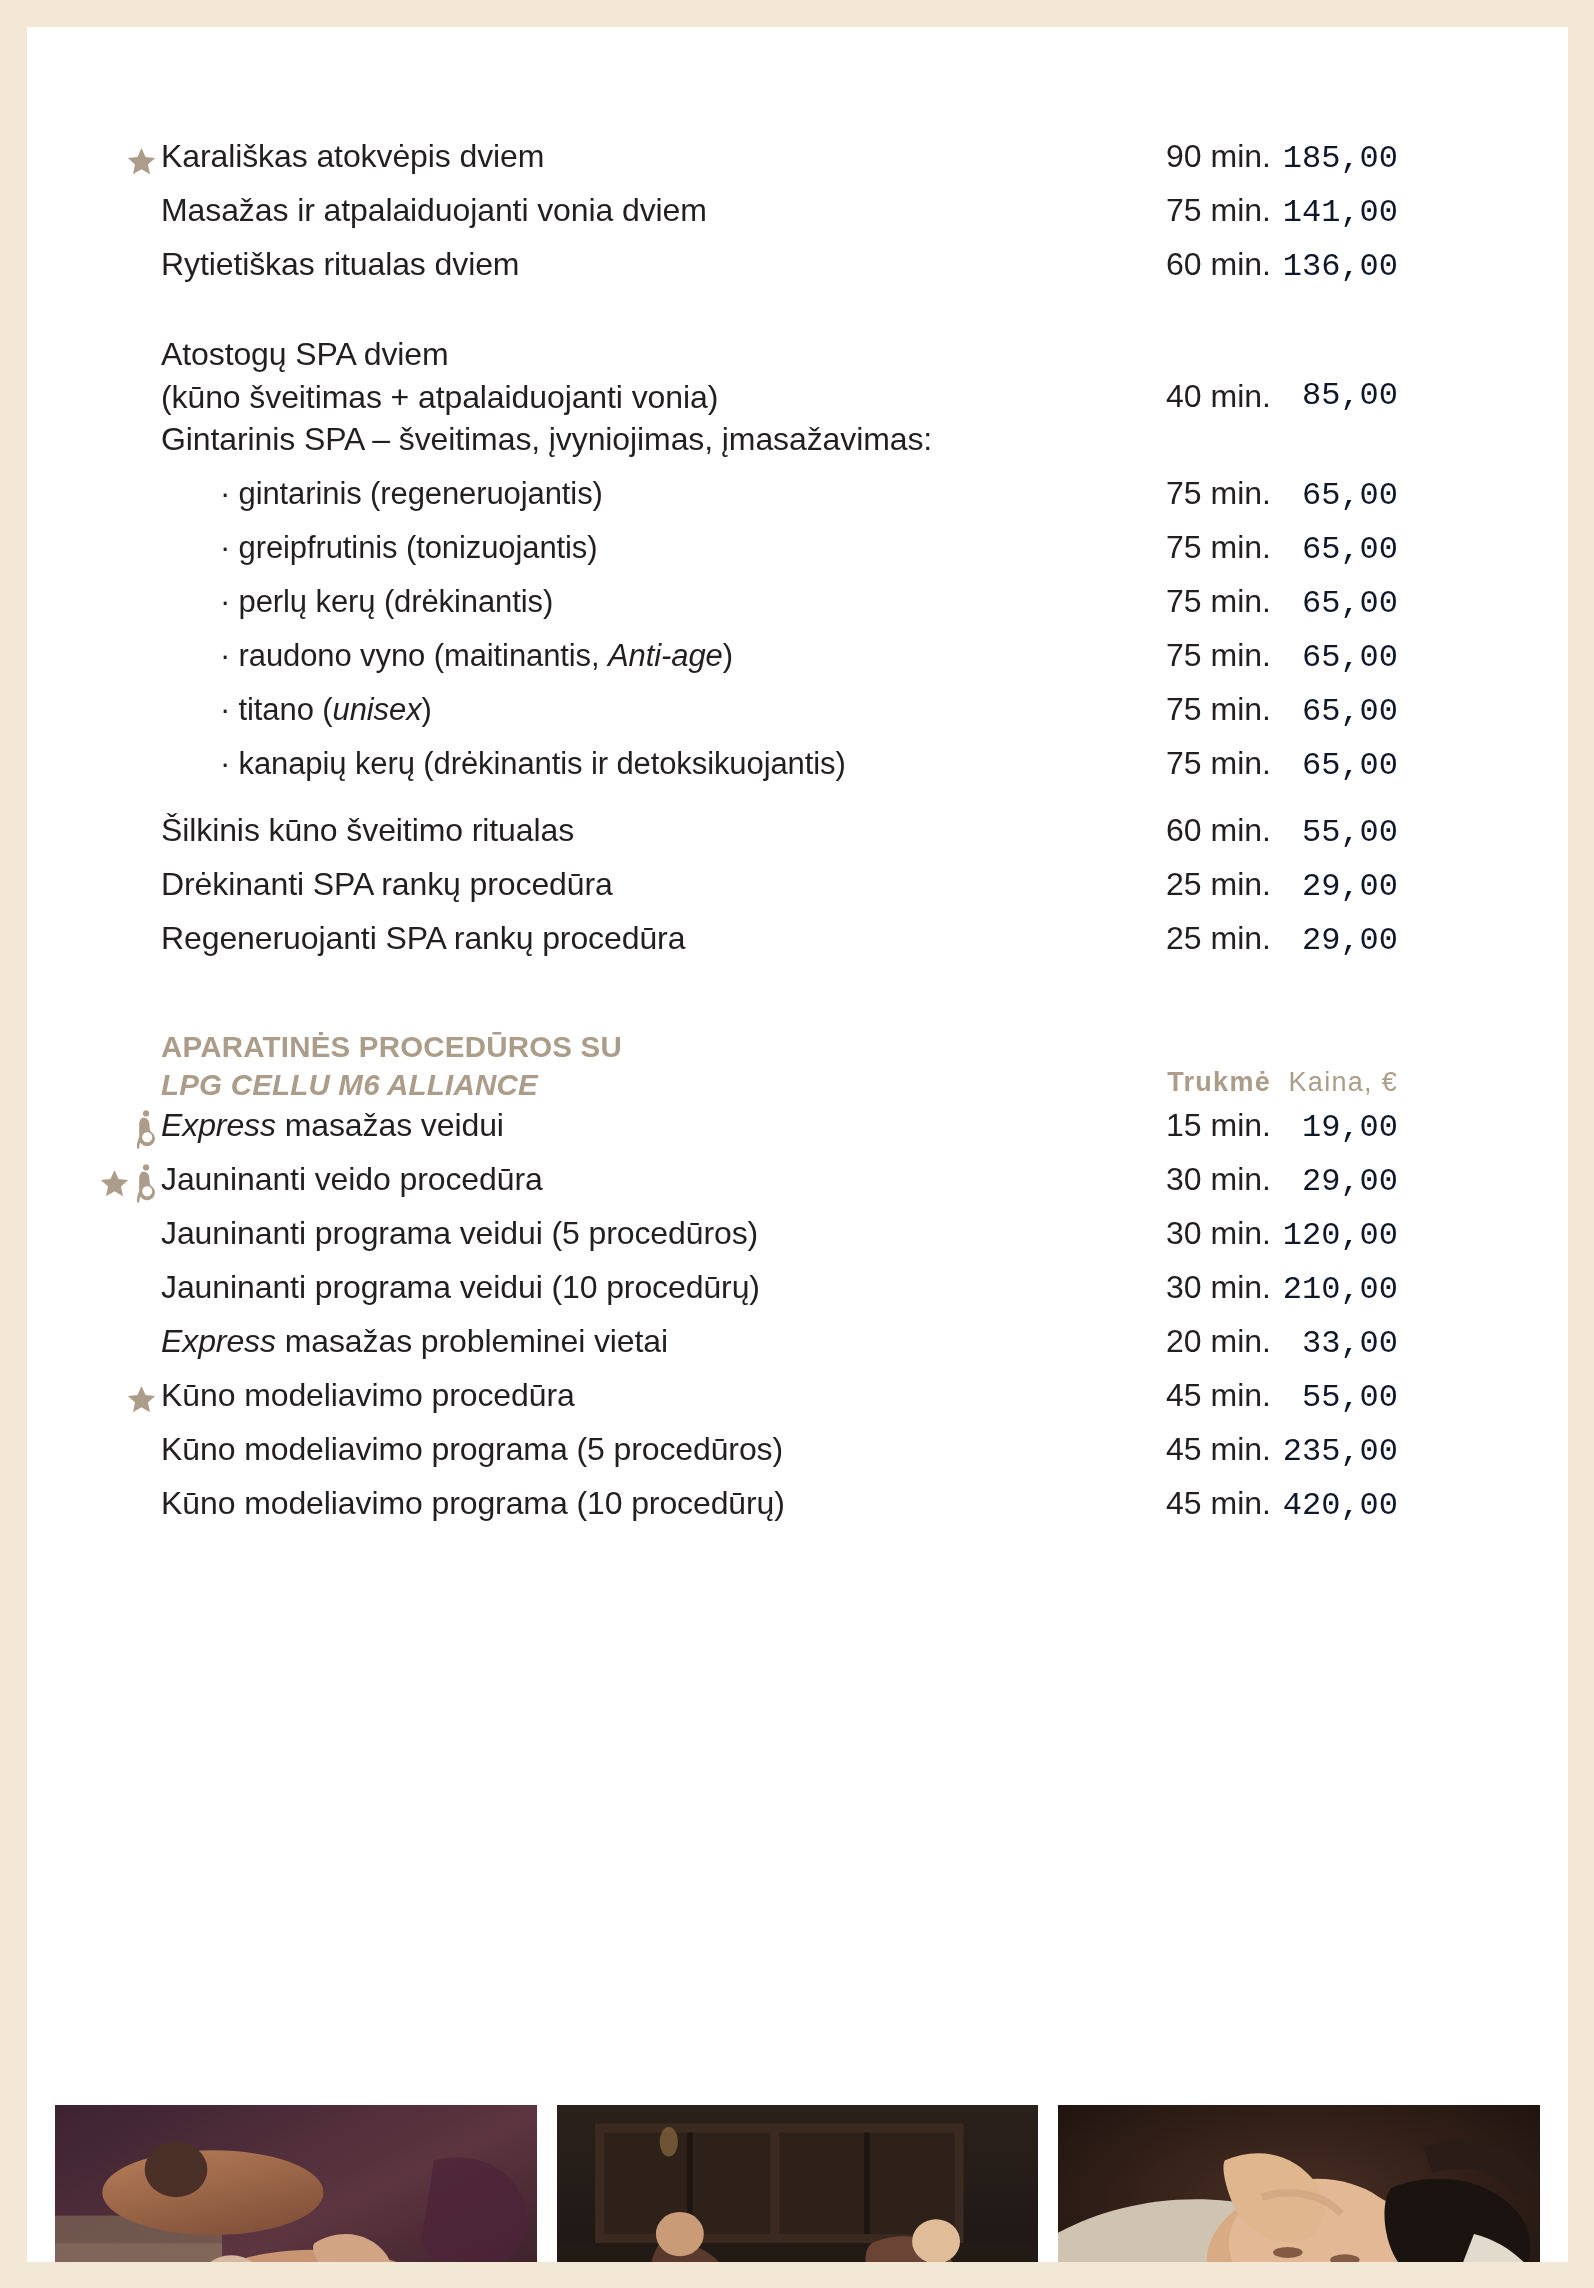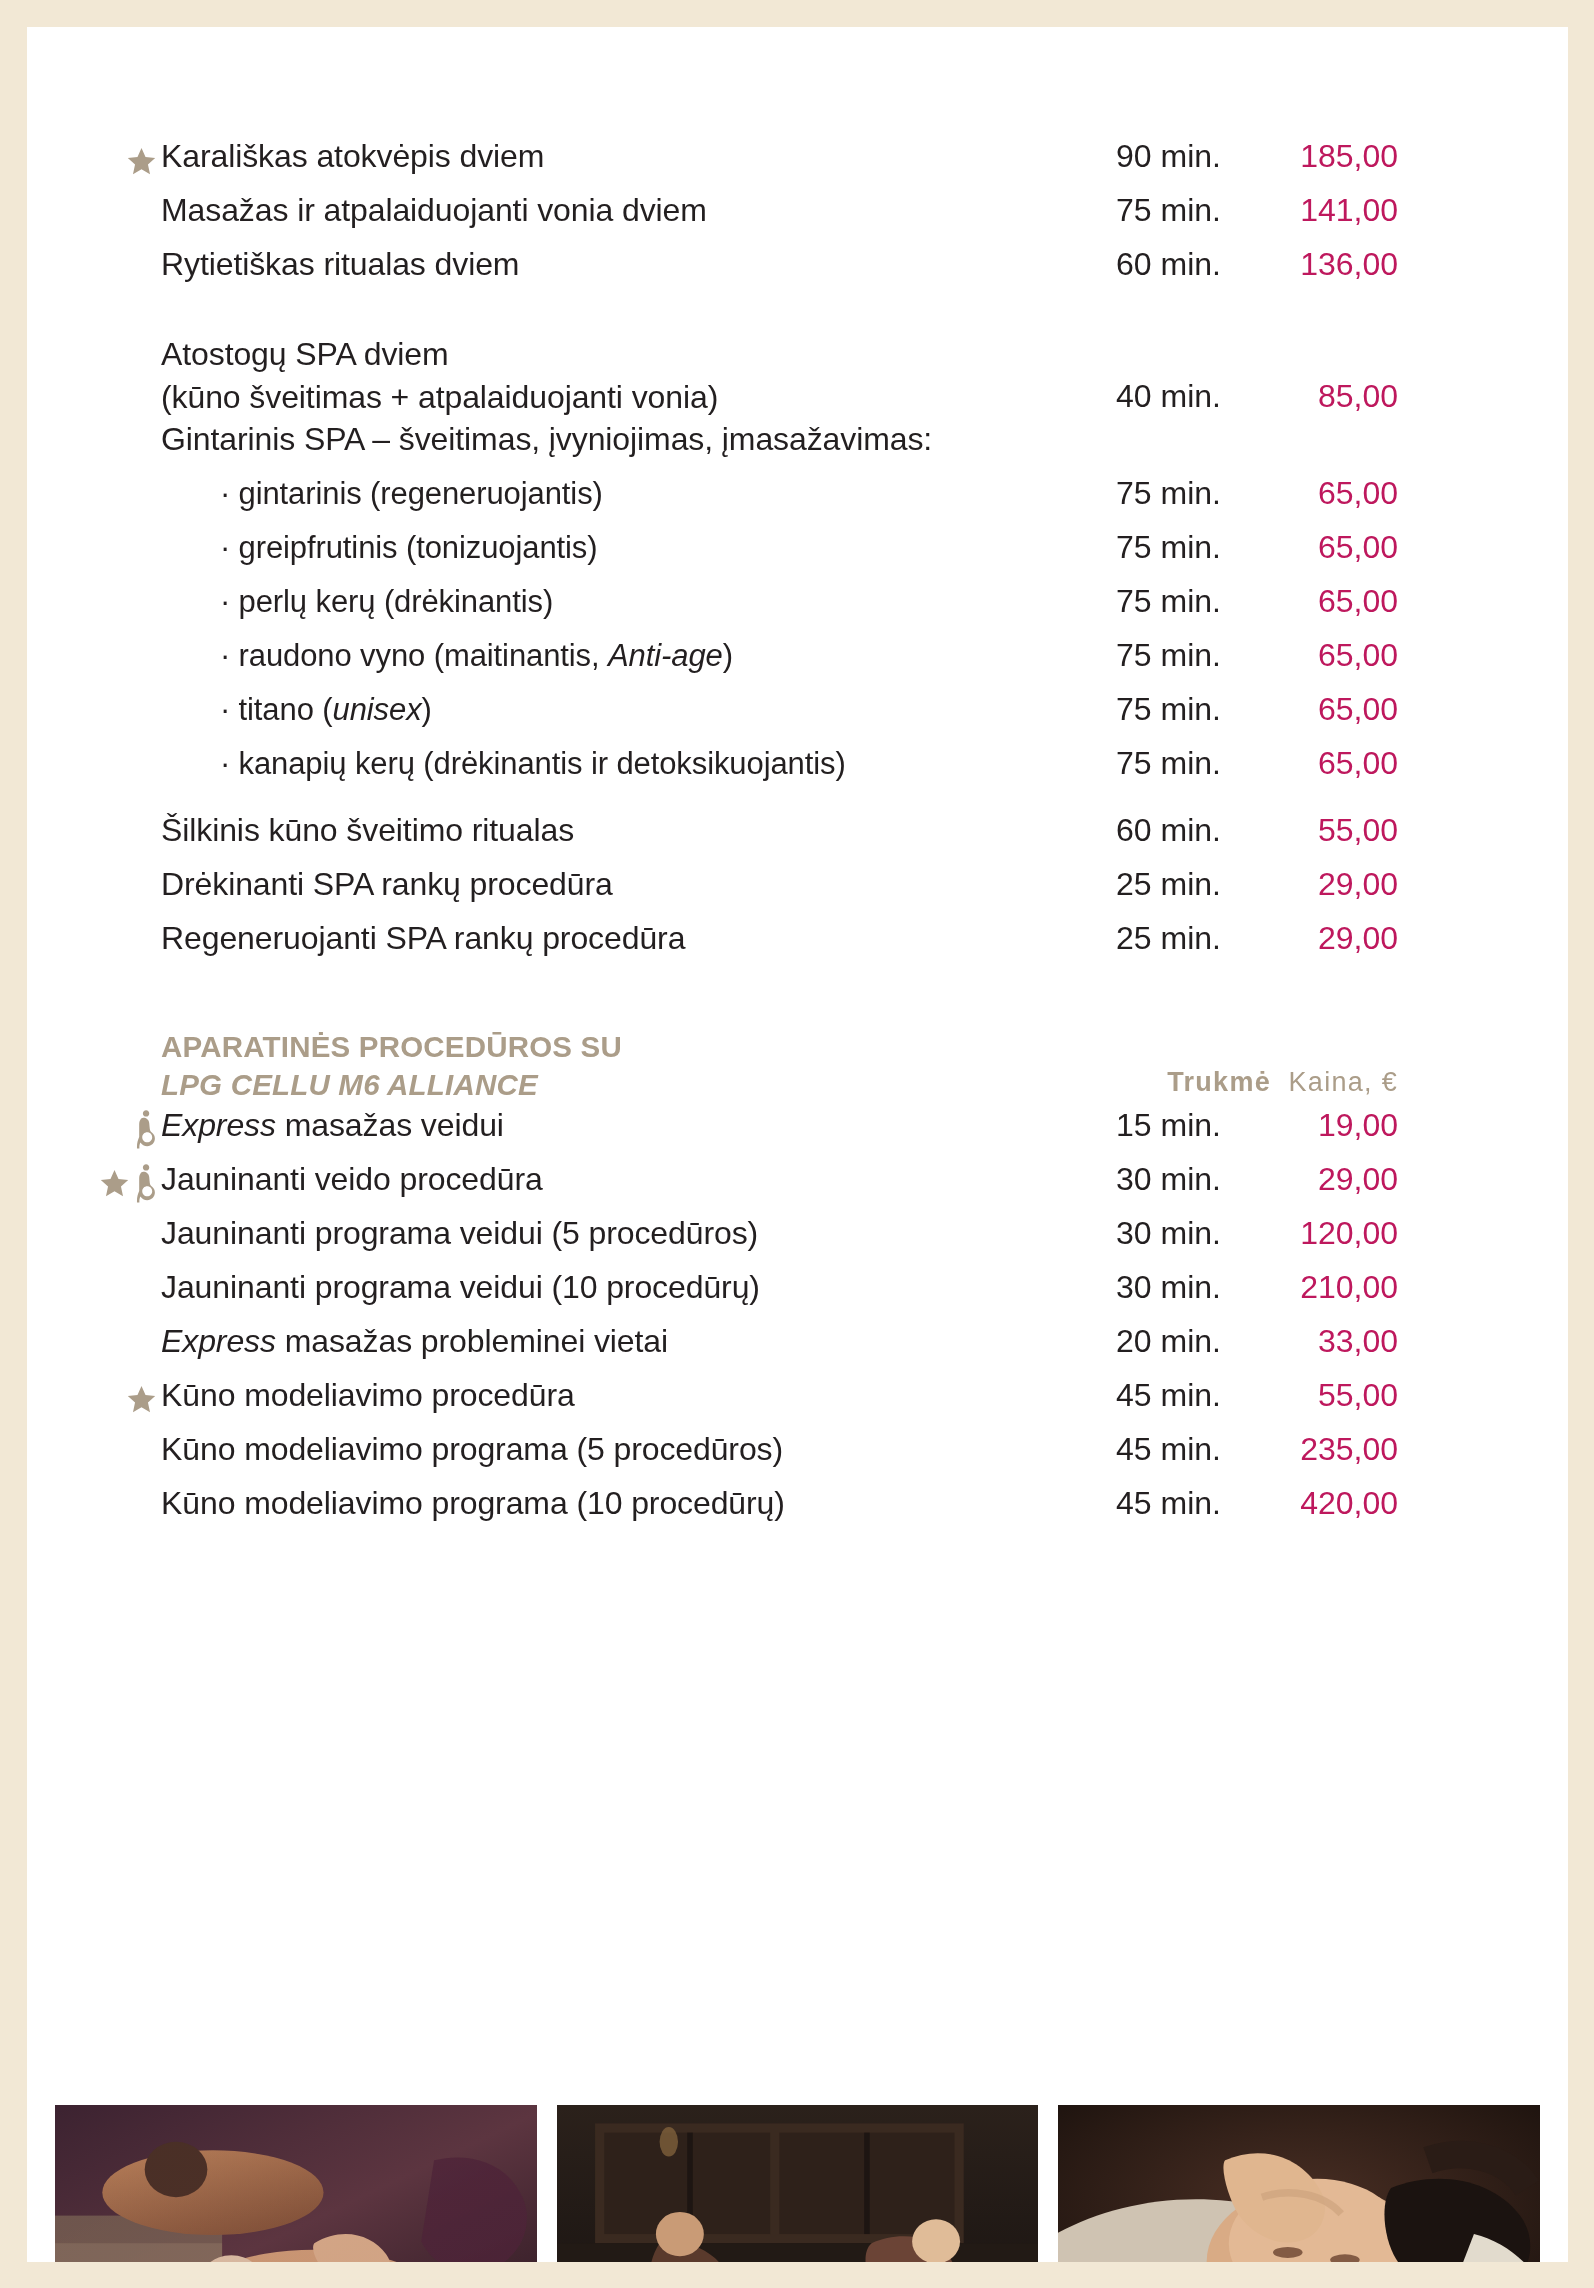--- a/index.html
+++ b/index.html
@@ -63,34 +63,35 @@
     line-height: 1.33;
     color: #231f20;
     font-weight: 400;
     letter-spacing: -0.1px;
     white-space: nowrap;
   }
   .name em { font-style: italic; }
 
   .dur {
     flex: 0 0 155px;
-    text-align: left;
+    text-align: right;
     font-size: 32px;
     line-height: 1.33;
     color: #231f20;
     white-space: nowrap;
   }
 
   .price {
     flex: 0 0 127px;
     text-align: right;
     font-size: 32px;
     line-height: 1.33;
-    color: #be185d;
+    color: #0f172a;
     white-space: nowrap;
+    font-family: Liberation Mono, monospace;
   }
 
   
   .row.twoline { min-height: 96px; align-items: flex-end; }
   .row.twoline .name { white-space: normal; margin-top: 36px; }
   .row.twoline .dur,
   .row.twoline .price { padding-bottom: 0.9px; }
 
   
   .row.grouphead { min-height: 54px; }

